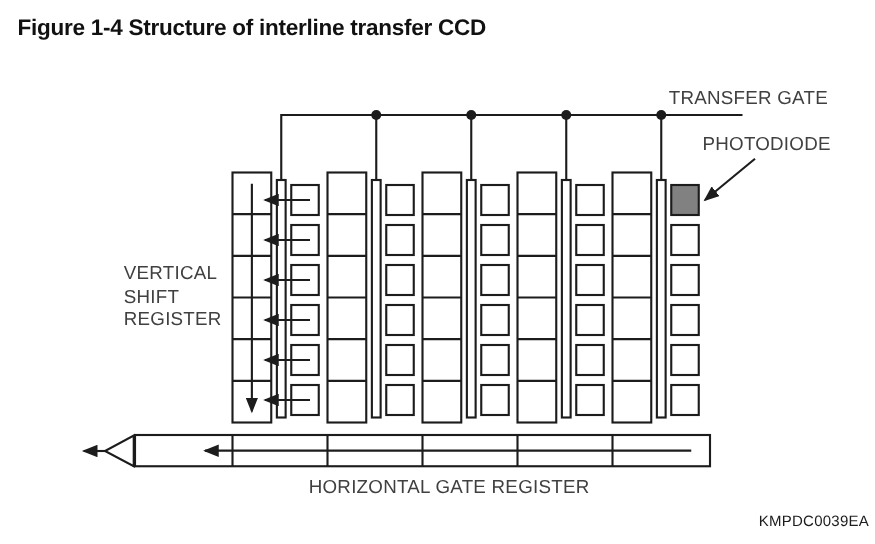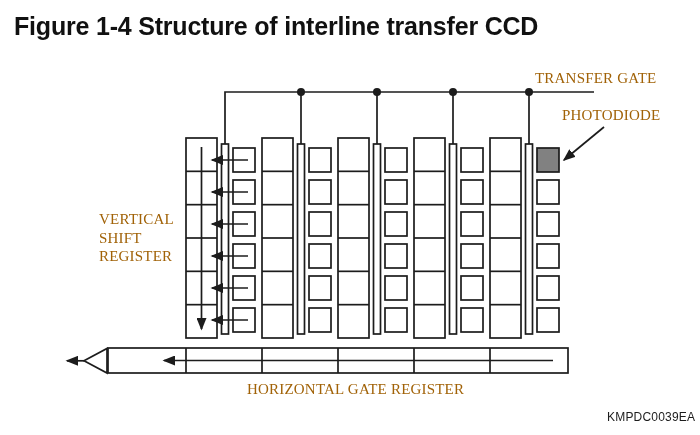--- a/index.html
+++ b/index.html
@@ -17,33 +17,32 @@
   }
   .fig svg {
     position: absolute;
     left: 0;
     top: 0;
   }
   .title {
     position: absolute;
     left: 14px;
     top: 12px;
-    font-size: 25px;
+    font-size: 18px;
     font-weight: bold;
     letter-spacing: -0.2px;
     color: #111111;
     white-space: nowrap;
   }
   .lbl {
     position: absolute;
     font-size: 15px;
-    color: #a16207;
+    color: #404040;
     letter-spacing: 0.2px;
     white-space: nowrap;
-    font-family: Liberation Serif, serif;
   }
   .lbl-transfer-gate { left: 535px; top: 70px; }
   .lbl-photodiode    { left: 562px; top: 107px; }
   .lbl-vsr {
     left: 99px; top: 210px;
     line-height: 18.5px;
     white-space: pre-line;
   }
   .lbl-hsr { left: 247px; top: 381px; }
   .part-number {

